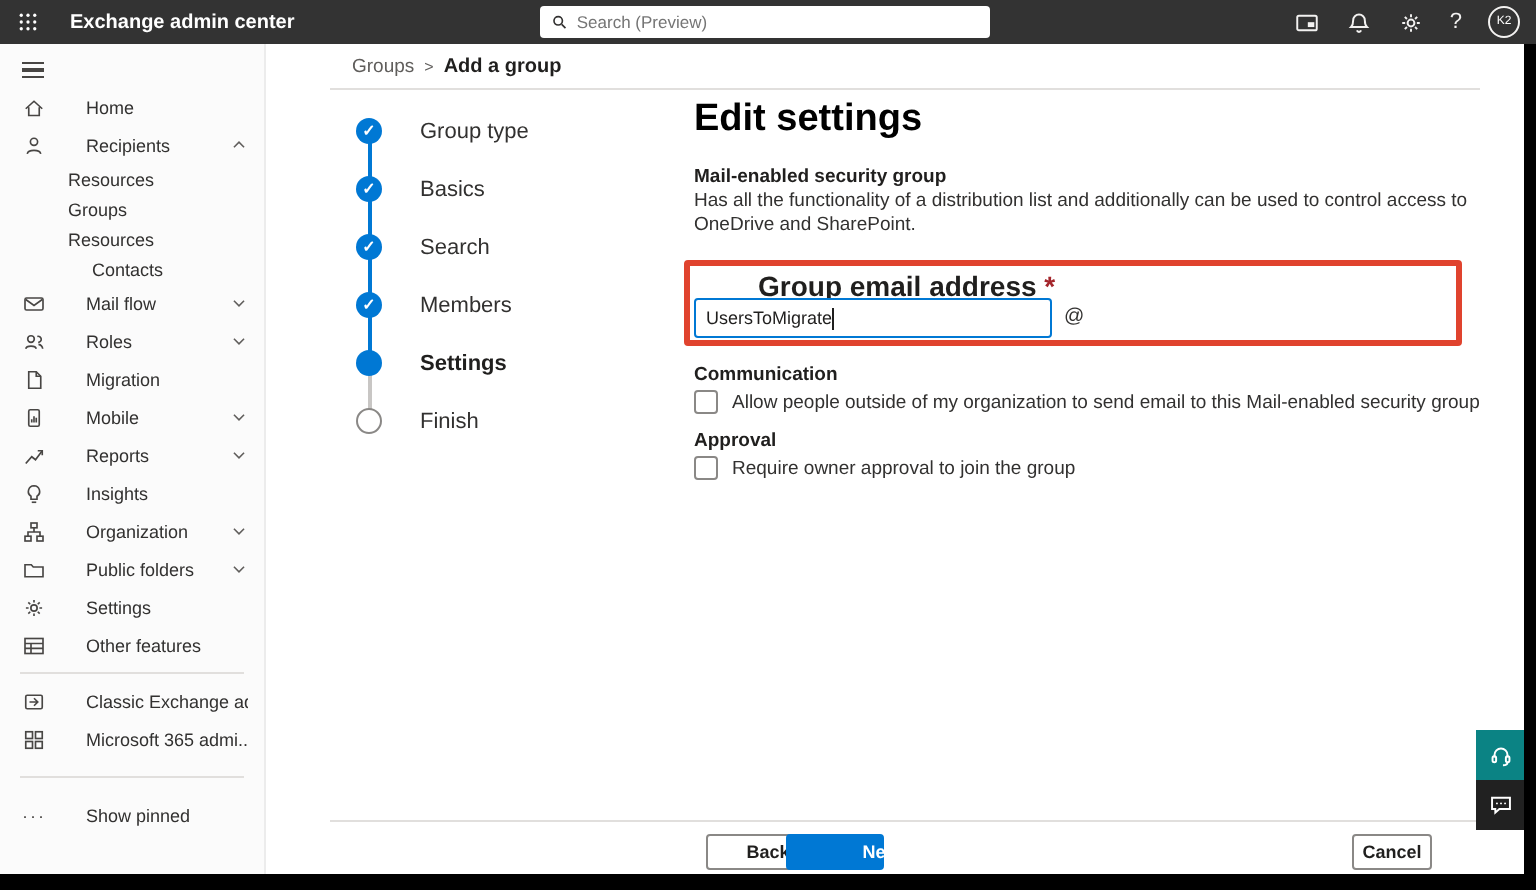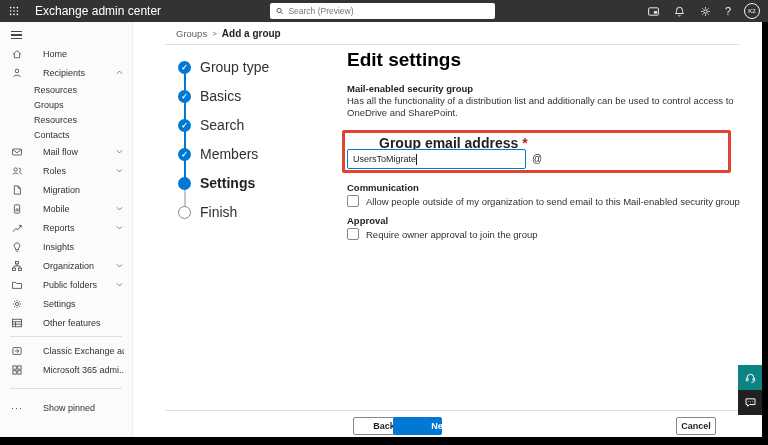--- a/index.html
+++ b/index.html
@@ -3,21 +3,21 @@
 <meta charset="utf-8">
 <style>
   * { margin:0; padding:0; box-sizing:border-box; }
   html,body { width:768px; height:445px; overflow:hidden; }
   body { font-family:"Liberation Sans", sans-serif; background:#fff; position:relative; color:#201f1e; }
   svg { display:block; }
 
   
   .topbar { position:absolute; left:0; top:0; width:768px; height:22px; background:#333333; display:flex; align-items:center; z-index:30; }
   .waffle { width:22px; height:22px; display:flex; align-items:center; justify-content:center; cursor:pointer; margin-left:3px; }
-  .app-title { color:#ffffff; font-size:12px; margin-left:10px; white-space:nowrap; }
+  .app-title { color:#ffffff; font-size:10px; margin-left:10px; white-space:nowrap;font-weight:bold; }
   .searchbox { position:absolute; left:270px; top:3px; width:225px; height:16px; background:#ffffff; border-radius:2px; display:flex; align-items:center; padding:0 5px; }
   .searchbox input { border:none; outline:none; font-size:8.5px; color:#484644; width:100%; font-family:"Liberation Sans",sans-serif; background:transparent; }
   .tb-right { position:absolute; right:8px; top:0; height:22px; display:flex; align-items:center; gap:13px; }
   .tb-ic { width:13px; height:13px; color:#f3f2f1; cursor:pointer; }
   .tb-q { color:#f3f2f1; font-size:11px; cursor:pointer; }
   .avatar { width:16px; height:16px; border:1px solid #f3f2f1; border-radius:50%; color:#fff; font-size:6px; display:flex; align-items:center; justify-content:center; cursor:pointer; }
 
   
   .sidebar { position:absolute; left:0; top:22px; width:133px; height:415px; background:#fbfbfb; border-right:1px solid #ececec; padding-top:4px; z-index:10; }
   .hamburger { height:18px; display:flex; align-items:center; padding-left:11px; cursor:pointer; }
@@ -40,21 +40,21 @@
   .bc-sep { color:#605e5c; font-size:8px; }
   .bc-cur { color:#201f1e; font-weight:bold; font-size:10px; }
   .bc-divider { position:absolute; left:32px; top:22px; width:575px; height:1px; background:#e1dfdd; }
   .stepline-blue { position:absolute; left:50.5px; top:44px; width:2px; height:116px; background:#0078d4; }
   .stepline-gray { position:absolute; left:50.5px; top:160px; width:2px; height:29px; background:#c8c6c4; }
   .step { position:absolute; left:45px; display:flex; align-items:center; cursor:pointer; }
   .step-dot { width:13px; height:13px; border-radius:50%; flex:none; display:flex; align-items:center; justify-content:center; position:relative; z-index:2; }
   .dot-done { background:#0078d4; color:#fff; font-size:8px; font-weight:bold; }
   .dot-current { background:#0078d4; }
   .dot-todo { background:#fff; border:1.5px solid #8a8886; }
-  .step-label { margin-left:9px; font-size:14px; color:#323130; white-space:nowrap; }
+  .step-label { margin-left:19px; font-size:11px; color:#323130; white-space:nowrap; }
   .step-label.current { font-weight:bold; color:#201f1e; }
 
   
   .page-title { position:absolute; left:214px; top:27px; font-size:19px; font-weight:bold; color:#000; }
   .sec-head { position:absolute; font-size:9.5px; font-weight:bold; color:#201f1e; }
   .sec-desc { position:absolute; left:214px; top:73px; width:393px; font-size:9.5px; line-height:11.5px; color:#323130; }
 
   .anno-box { position:absolute; left:209px; top:108px; width:389px; height:43px; border:3px solid #e0432e; border-radius:2px; z-index:5; pointer-events:none; }
   .email-label { position:absolute; left:215px; top:113px; font-size:14px; font-weight:bold; color:#201f1e;margin-left:31px; }
   .req { color:#a4262c; font-weight:bold; }
@@ -162,21 +162,21 @@
   <div class="nav-row nav-sub">
     <span class="nav-label" style="margin-left:0">Resources</span>
   </div>
   <div class="nav-row nav-sub">
     <span class="nav-label" style="margin-left:0">Groups</span>
   </div>
   <div class="nav-row nav-sub">
     <span class="nav-label" style="margin-left:0">Resources</span>
   </div>
   <div class="nav-row nav-sub">
-    <span class="nav-label" style="margin-left:0">Contacts</span>
+    <span class="nav-label" style="margin-left:12px">Contacts</span>
   </div>
 
   <div class="nav-row">
     <svg class="icn" viewBox="0 0 16 16" fill="none" stroke="currentColor" stroke-width="1.1">
         <rect x="2" y="4" width="12" height="8" rx="1"></rect>
         <path d="M2.5 5l5.5 4 5.5-4"></path>
       </svg>
     <span class="nav-label">Mail flow</span>
     <svg class="chev" viewBox="0 0 16 16" fill="none" stroke="currentColor" stroke-width="1.4">
         <path d="m3.5 6 4.5 4.5L12.5 6"></path>

